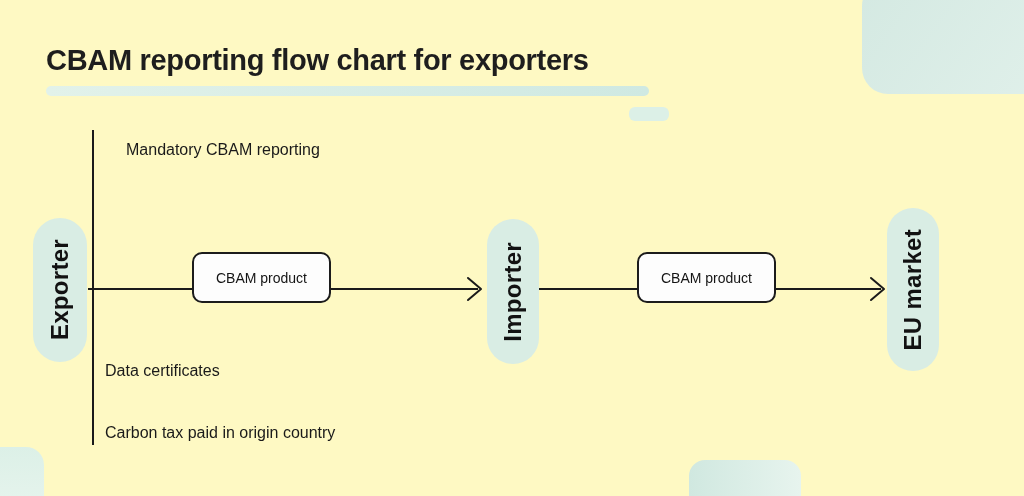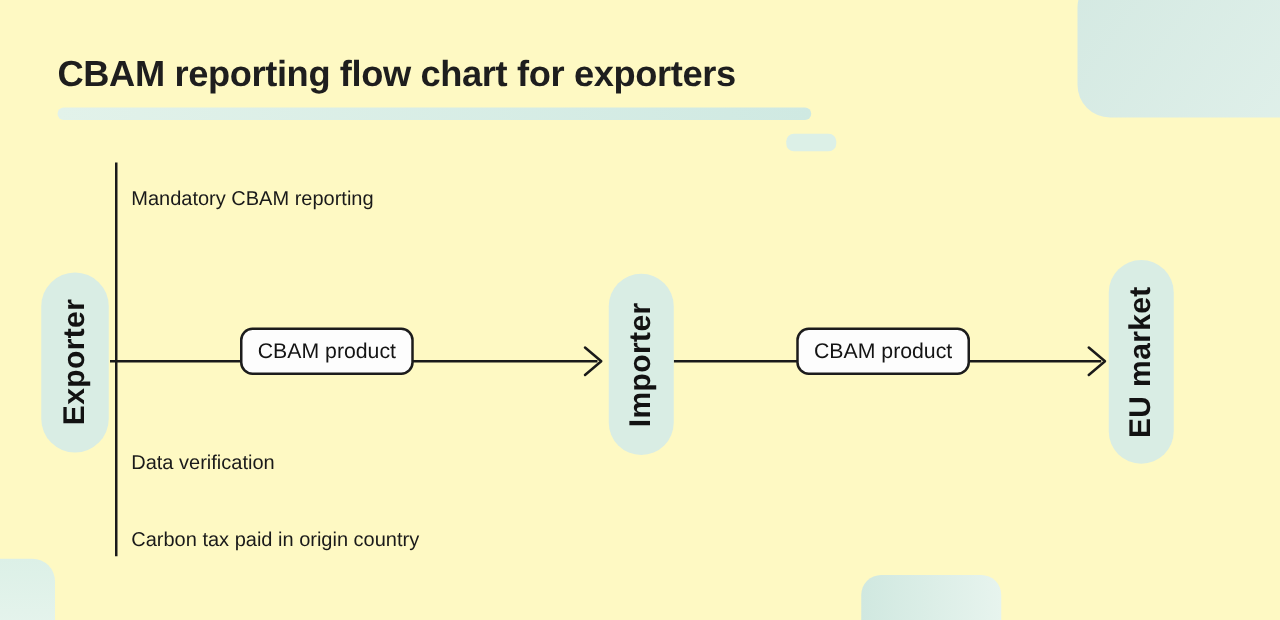--- a/index.html
+++ b/index.html
@@ -62,42 +62,42 @@
     font-size: 24px;
     color: #121212;
     letter-spacing: 0.3px;
     white-space: nowrap;
   }
   .pill-exporter { left: 33px; top: 218px; width: 54px; height: 144px; border-radius: 27px; }
   .pill-importer { left: 487px; top: 219px; width: 52px; height: 145px; border-radius: 26px; }
   .pill-eu       { left: 887px; top: 208px; width: 52px; height: 163px; border-radius: 26px; }
   .edge-box {
     position: absolute;
-    top: 262px;
-    width: 139px; height: 38px;
+    top: 252px;
+    width: 139px; height: 51px;
     background: #fdfdfd;
     border: 2px solid #1c1c1c;
     border-radius: 10px;
     display: flex;
     align-items: center;
     justify-content: center;
-    font-size: 17px;
+    font-size: 14px;
     color: #141414;
     white-space: nowrap;
   }
   .edge-box-1 { left: 192px; }
   .edge-box-2 { left: 637px; }
   .annotation {
     position: absolute;
     left: 105px;
     font-size: 16px;
     color: #1a1a1a;
     white-space: nowrap;
   }
-  .ann-0 { top: 151px; }
+  .ann-0 { top: 141px; margin-left: 21px; }
   .ann-1 { top: 194px; }
   .ann-2 { top: 362px; }
   .ann-3 { top: 424px; }
 </style>
 </head>
 <body>
 
 <div class="canvas">
 
   <div class="deco deco-top-right"></div>
@@ -110,21 +110,21 @@
 
   <svg class="flow-svg" width="1024" height="496" viewBox="0 0 1024 496">
     <line x1="93" y1="130" x2="93" y2="445" stroke="#1a1a1a" stroke-width="2"></line>
     <line x1="88" y1="289" x2="478" y2="289" stroke="#1a1a1a" stroke-width="2"></line>
     <path d="M468 278 L481 289 L468 300" fill="none" stroke="#1a1a1a" stroke-width="2" stroke-linecap="round" stroke-linejoin="round"></path>
     <line x1="539" y1="289" x2="881" y2="289" stroke="#1a1a1a" stroke-width="2"></line>
     <path d="M871 278 L884 289 L871 300" fill="none" stroke="#1a1a1a" stroke-width="2" stroke-linecap="round" stroke-linejoin="round"></path>
   </svg>
 
   <div class="annotation ann-0">Mandatory CBAM reporting</div>
-  <div class="annotation ann-2">Data verification</div>
+  <div class="annotation ann-2">Data certificates</div>
   <div class="annotation ann-3">Carbon tax paid in origin country</div>
 
   <div class="pill pill-exporter">
     <span class="pill-label">Exporter</span>
   </div>
   <div class="pill pill-importer">
     <span class="pill-label">Importer</span>
   </div>
   <div class="pill pill-eu">
     <span class="pill-label">EU market</span>

